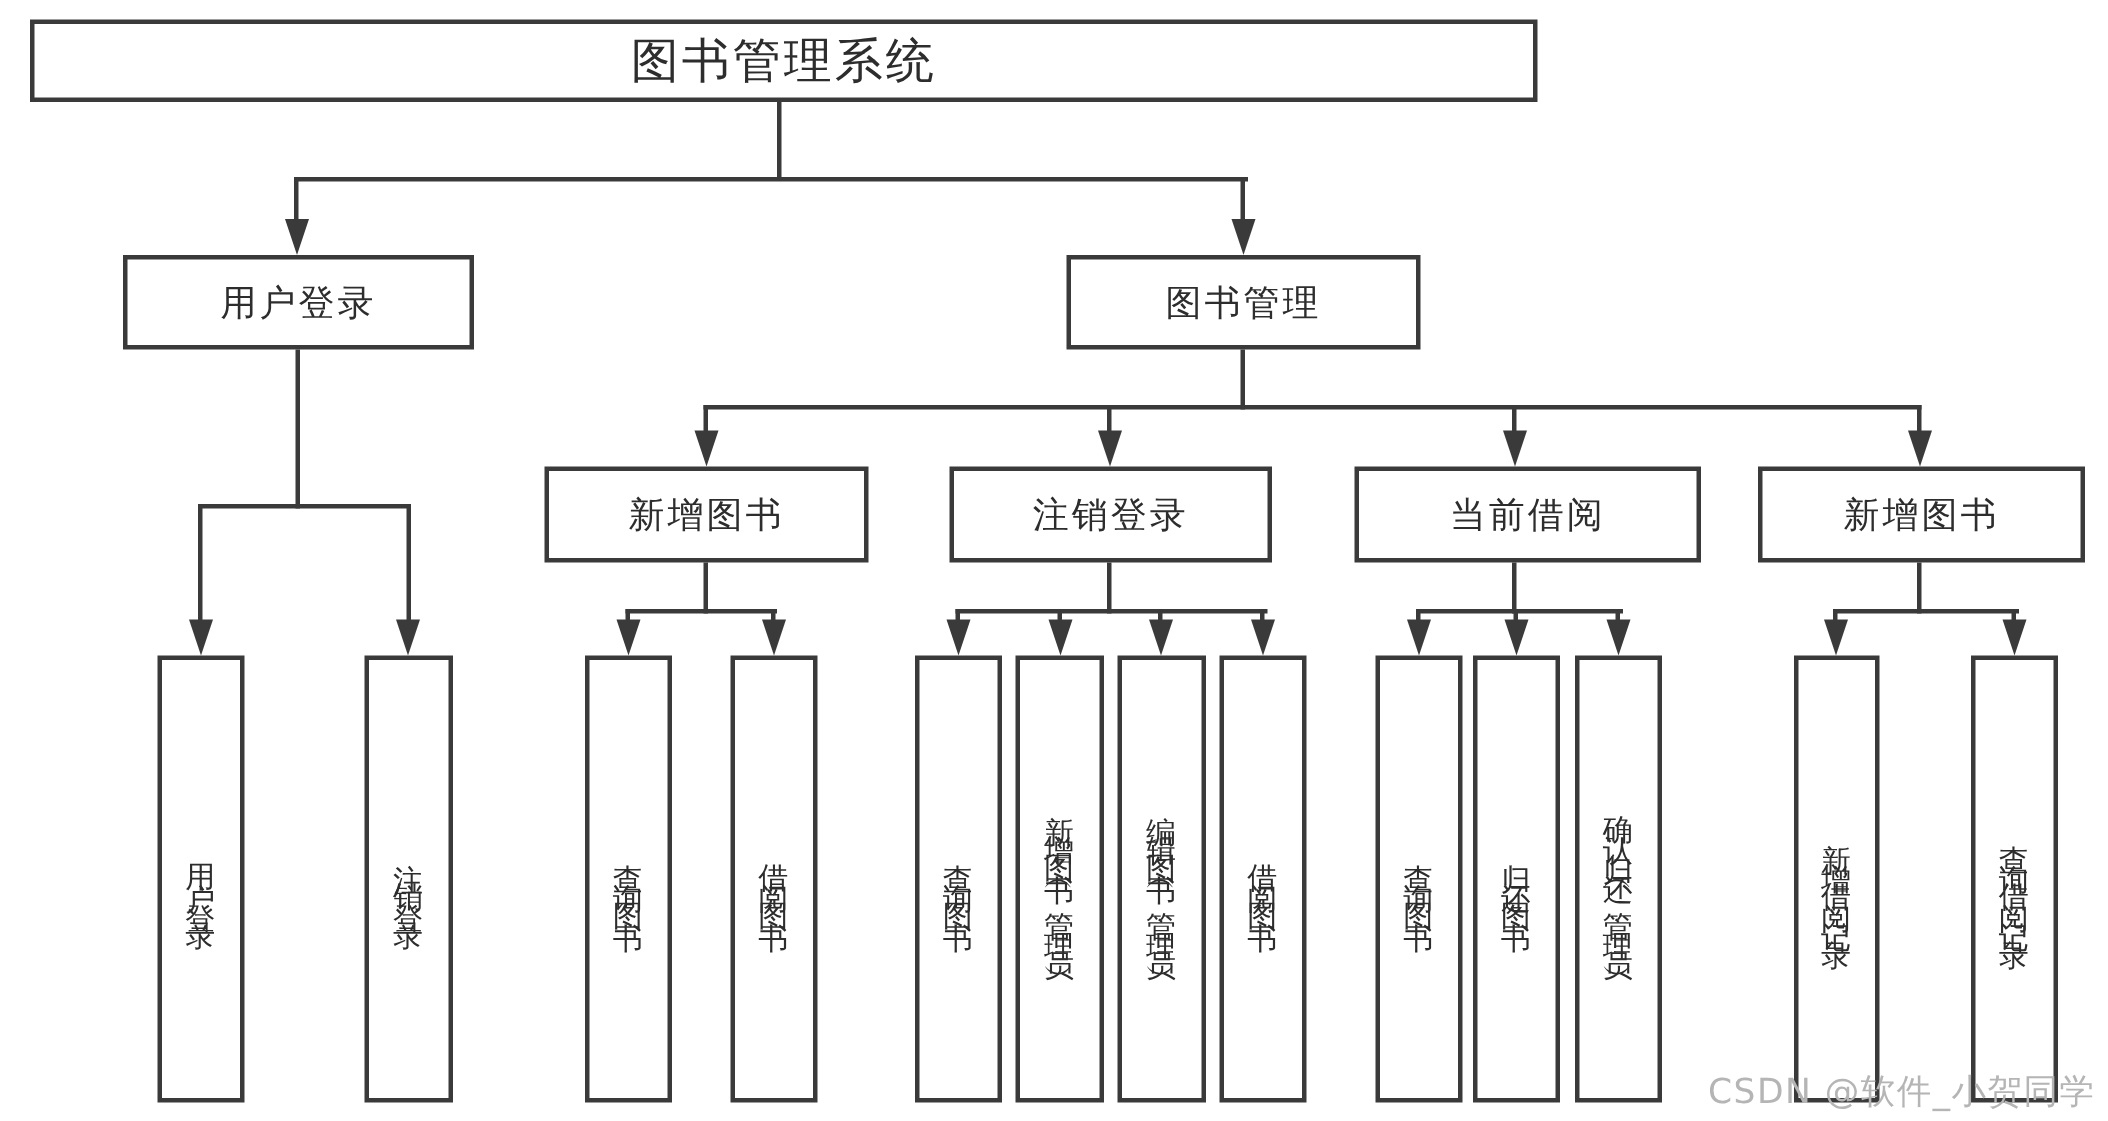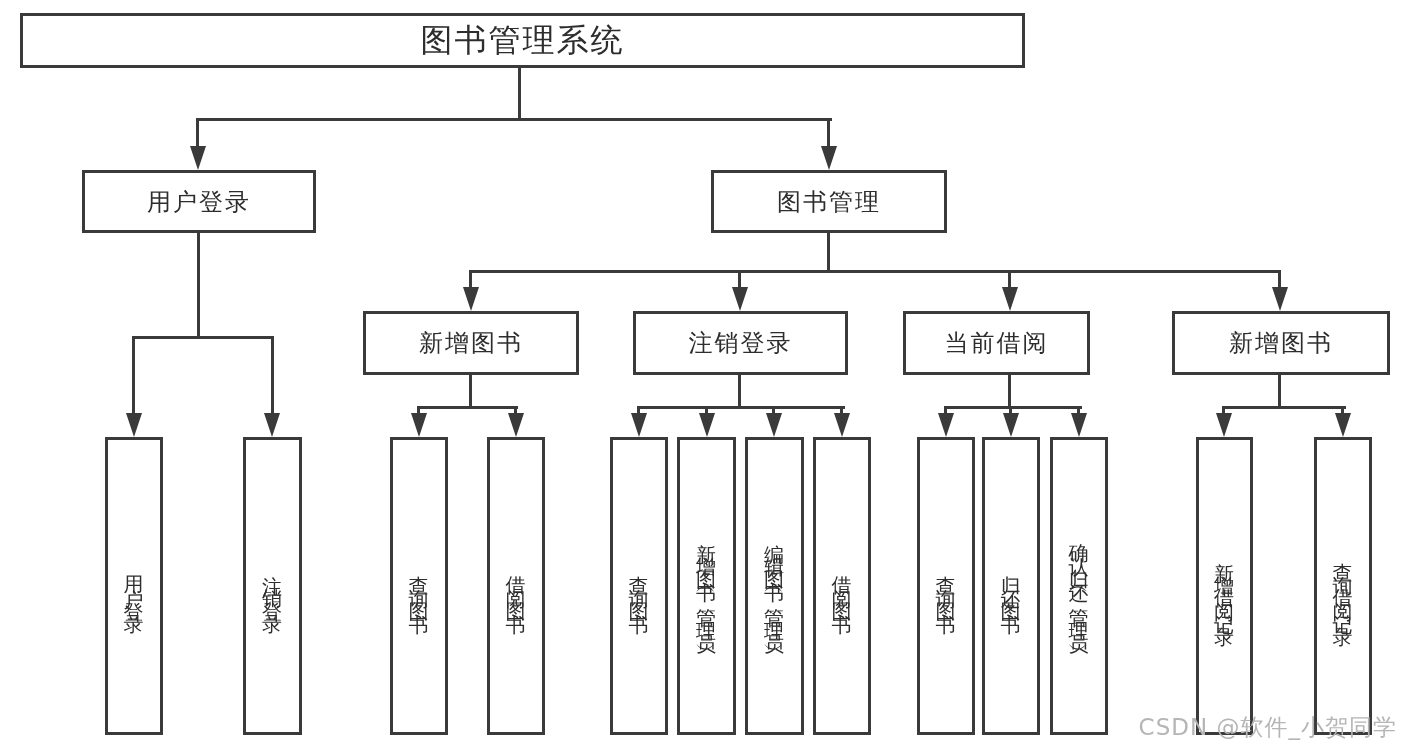--- a/index.html
+++ b/index.html
@@ -53,21 +53,21 @@
   <div class="box h" style="left:711px;top:170px;width:236px;height:63px;">
     <span>图书管理</span>
   </div>
 
   <div class="box h" style="left:363px;top:311px;width:216px;height:64px;">
     <span>新增图书</span>
   </div>
   <div class="box h" style="left:633px;top:311px;width:215px;height:64px;">
     <span>注销登录</span>
   </div>
-  <div class="box h" style="left:903px;top:311px;width:187px;height:64px;">
+  <div class="box h" style="left:903px;top:311px;width:231px;height:64px;">
     <span>当前借阅</span>
   </div>
   <div class="box h" style="left:1172px;top:311px;width:218px;height:64px;">
     <span>新增图书</span>
   </div>
 
   <div class="box v" style="left:105px;top:437px;width:58px;height:298px;">
     <span class="vtext">用户登录</span>
   </div>
   <div class="box v" style="left:243px;top:437px;width:59px;height:298px;">

